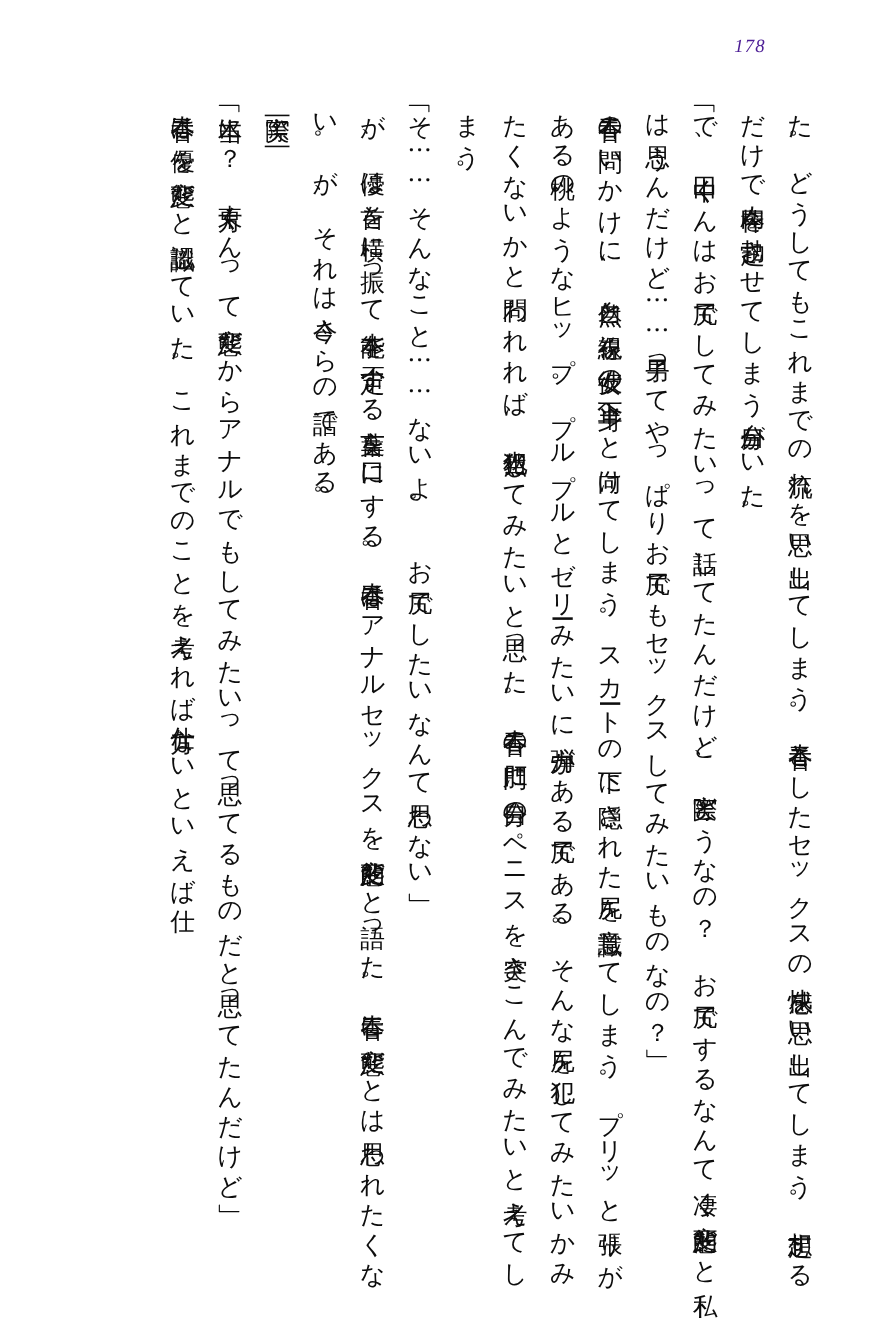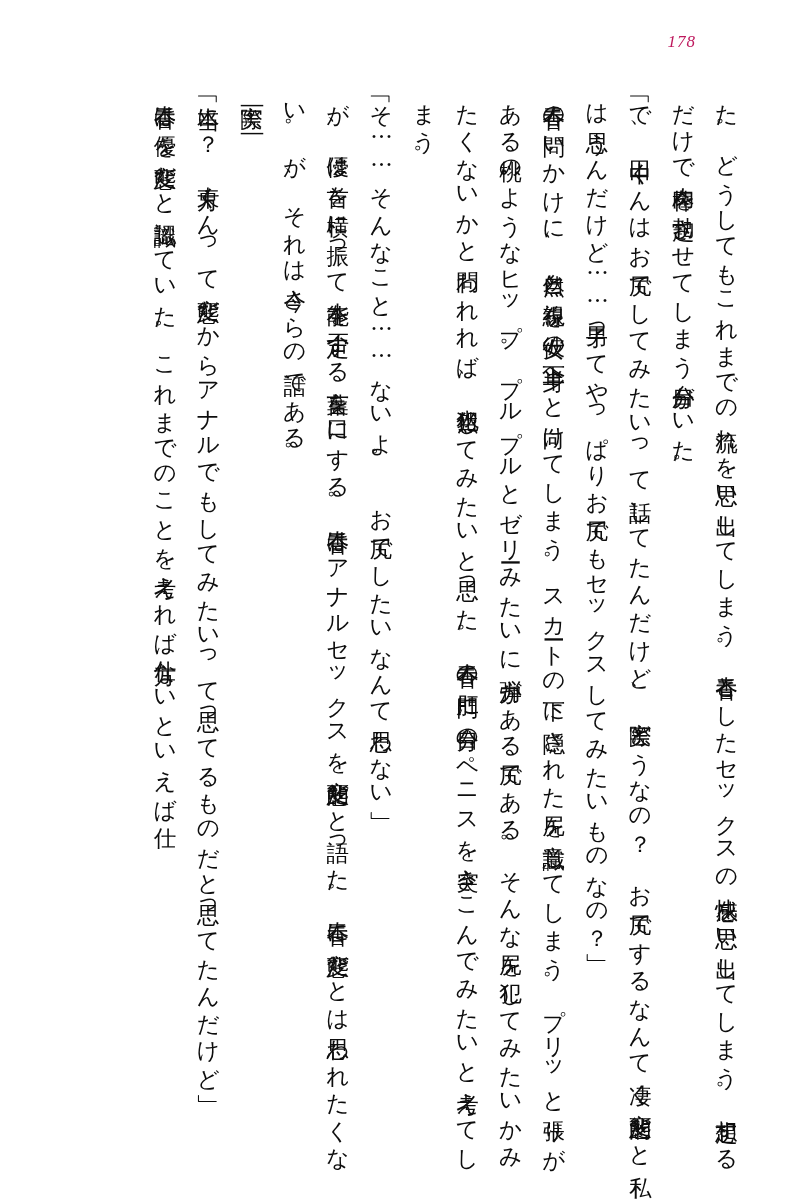--- a/index.html
+++ b/index.html
@@ -21,21 +21,21 @@
     background: #ffffff;
   }
   .page-number {
     position: absolute;
     top: 32px;
     right: 96px;
     font-family: "Liberation Serif", "DejaVu Serif", serif;
     font-style: italic;
     font-size: 17px;
     letter-spacing: 1px;
-    color: #be185d;
+    color: #4c1d95;
   }
   .body-text {
     position: absolute;
     top: 88px;
     left: 44px;
     right: 44px;
     bottom: 40px;
     writing-mode: vertical-rl;
     -webkit-writing-mode: vertical-rl;
     text-orientation: upright;

